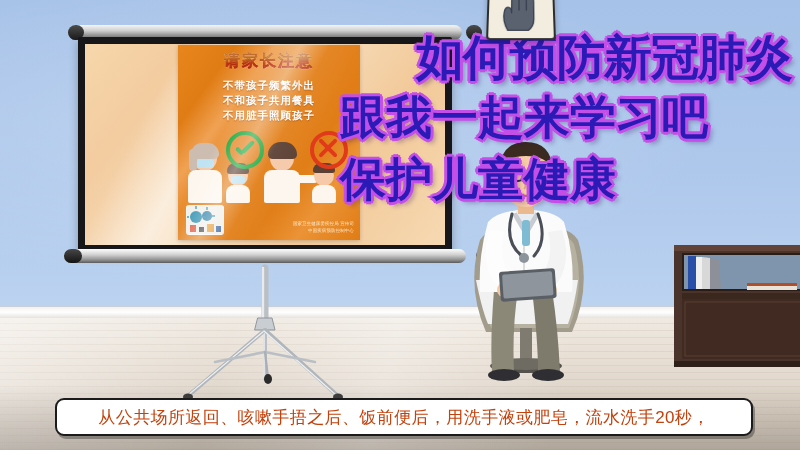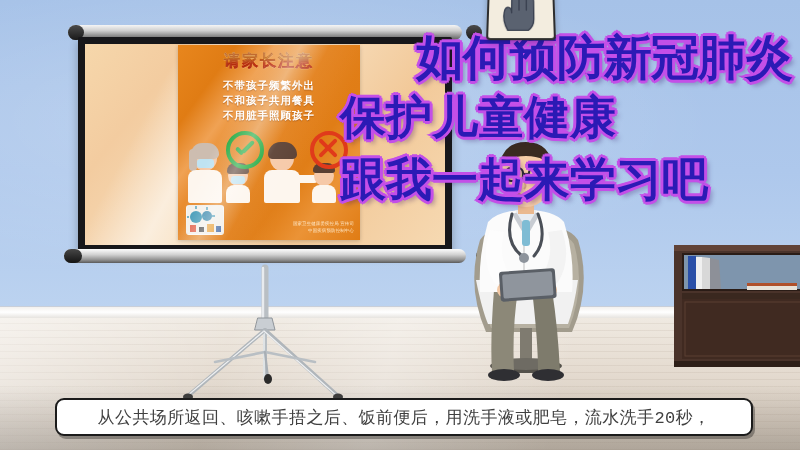--- a/index.html
+++ b/index.html
@@ -101,22 +101,22 @@
   .doctor{position:absolute;left:432px;top:130px;width:190px;height:265px;z-index:5;}
 
   
   .shelf{position:absolute;left:672px;top:243px;width:140px;height:125px;z-index:4;}
 
   
   .subtitle-box{position:absolute;left:55px;top:398px;width:694px;height:34px;
     background:#ffffff;border:2px solid #1b1b1b;border-radius:9px;z-index:9;
     box-shadow:2px 3px 0 rgba(0,0,0,.30);
     display:flex;align-items:center;justify-content:center;}
-  .subtitle-text{font-size:17px;color:#404040;letter-spacing:.4px;white-space:nowrap;
-    font-family:Liberation Mono, monospace;}
+  .subtitle-text{font-size:17px;color:#c2410c;letter-spacing:.4px;white-space:nowrap;
+    font-family:Liberation Sans, sans-serif;}
 </style>
 </head>
 <body>
 
 <div id="stage">
 
   <div class="wall"></div>
   <div class="wall-shade"></div>
   <div class="baseboard"></div>
   <div class="floor"></div>
@@ -309,22 +309,22 @@
   </svg>
 
   <div class="hand-card">
     <svg viewBox="0 0 64 50" width="60" height="46">
       <path d="M20 46 q-6 -10 -4 -20 q1 -6 5 -5 q3 1 3 6 l0 -14 q0 -5 4 -5 q4 0 4 5 l0 11 l0 -15 q0 -5 4 -5 q4 0 4 5 l0 15 l0 -11 q0 -5 4 -5 q4 0 4 6 l0 20 q0 8 -6 12 z" fill="#5a6270" stroke="#3a4150" stroke-width="1.5" stroke-linejoin="round"></path>
     </svg>
   </div>
 
   <div class="headline">
     <div class="hl hl1">如何预防新冠肺炎</div>
+    <div class="hl hl3">跟我一起来学习吧</div>
     <div class="hl hl2">保护儿童健康</div>
-    <div class="hl hl3">跟我一起来学习吧</div>
   </div>
 
   <div class="floor-shadow"></div>
 
   <div class="subtitle-box">
     <span class="subtitle-text">从公共场所返回、咳嗽手捂之后、饭前便后，用洗手液或肥皂，流水洗手20秒，</span>
   </div>
 
 </div>
 

